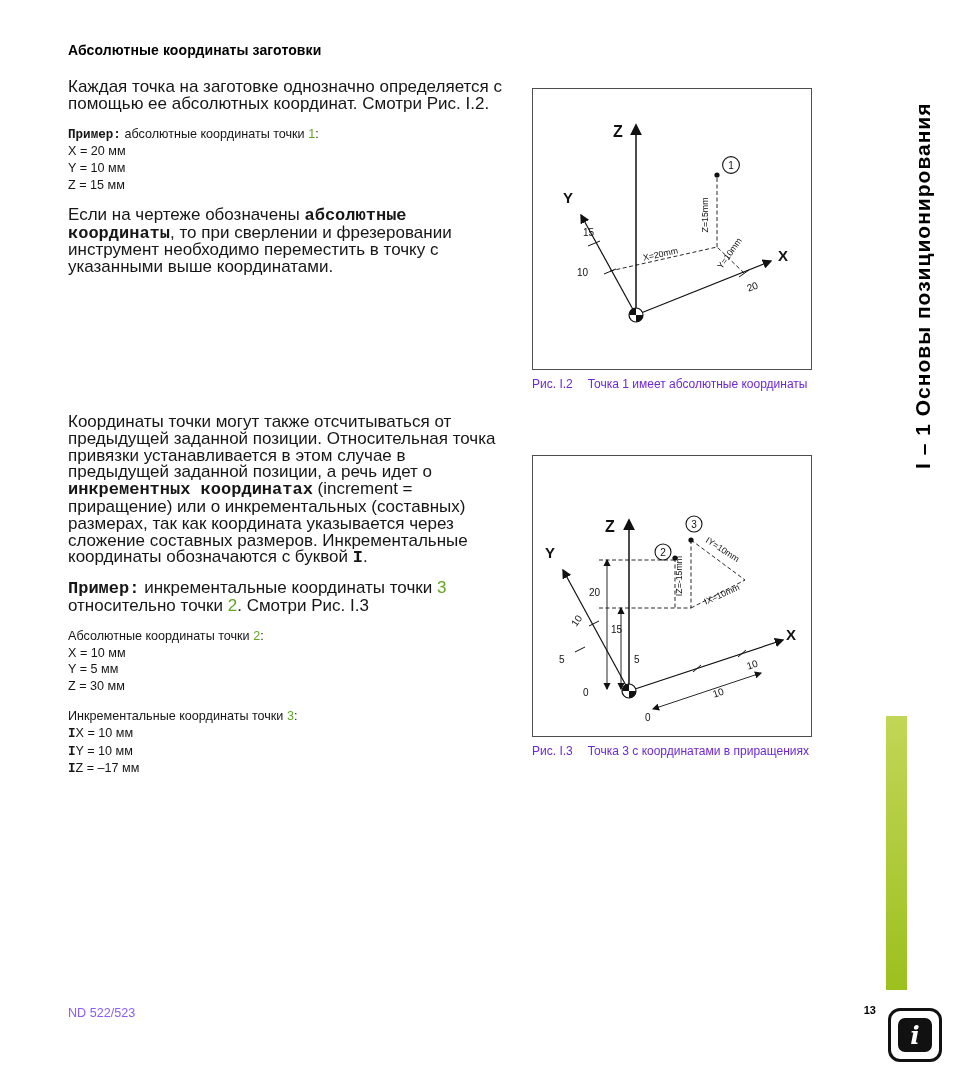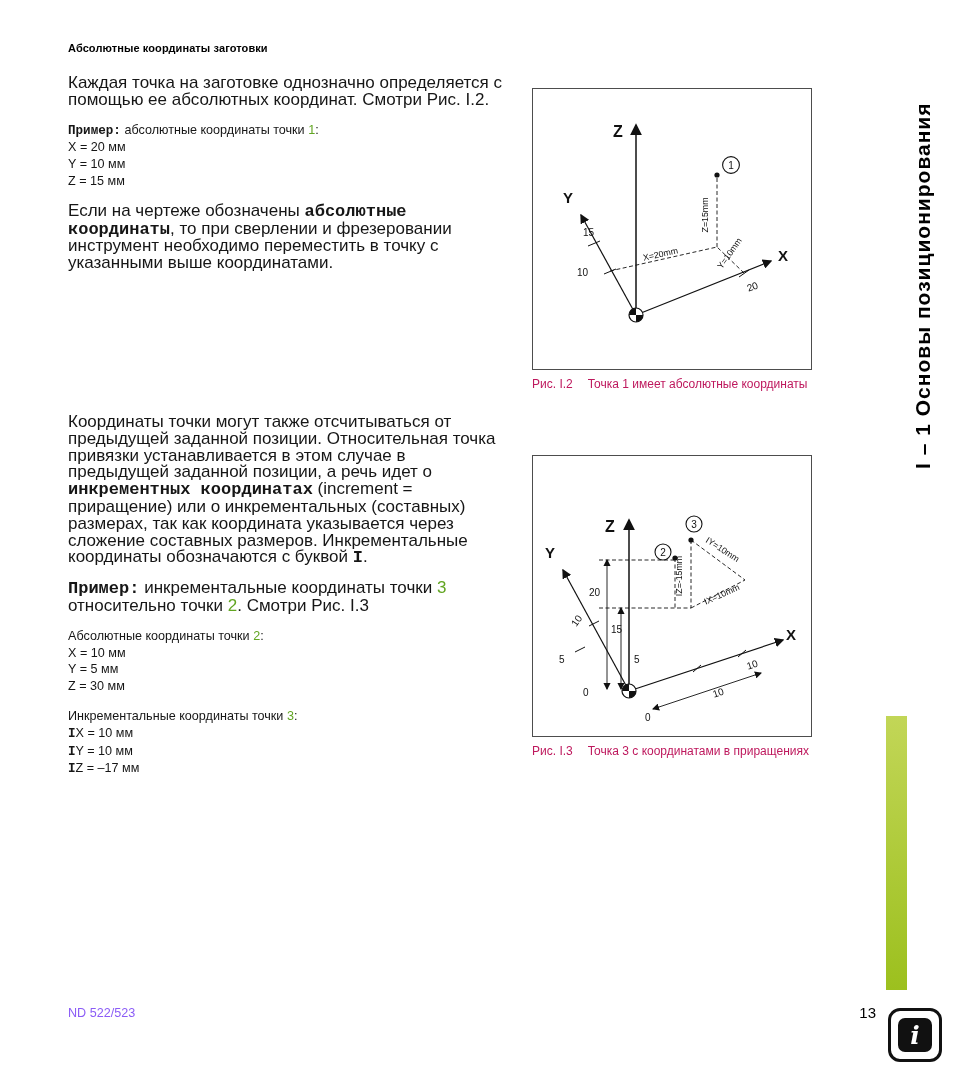--- a/index.html
+++ b/index.html
@@ -4,43 +4,43 @@
 <style>
   html,body{margin:0;padding:0;}
   body{
     width:954px;height:1091px;position:relative;overflow:hidden;
     background:#ffffff;color:#161616;
     font-family:"Liberation Sans",sans-serif;
   }
   .col-text{position:absolute;left:68px;width:442px;}
   #sec-abs{top:42px;}
   #sec-inc{top:414px;}
-  h2{font-size:11px;font-weight:bold;margin:0 0 21px 0;color:#000;letter-spacing:.1px;}
+  h2{font-size:14px;font-weight:bold;margin:0 0 21px 0;color:#000;letter-spacing:.1px;}
   .body-text{font-size:17px;line-height:16.8px;margin:0 0 13px 0;}
   .coord-line{font-size:12.6px;line-height:16.8px;}
   .block{margin:0 0 13px 0;}
   .pt{color:#61a521;}
   b{font-weight:bold;font-family:Liberation Mono, monospace;}
   .fig{position:absolute;left:532px;width:278px;}
   #fig2{top:88px;}
   #fig3{top:455px;}
   .fig-frame{width:278px;height:280px;border:1px solid #4d4d4d;background:#fff;}
-  .fig-caption{margin-top:7px;font-size:12px;color:#be185d;}
+  .fig-caption{margin-top:7px;font-size:12px;color:#6d28d9;}
   .fig-caption .cap-text{margin-left:15px;}
   .sidebar-title{
     position:absolute;left:712px;top:244px;width:424px;height:26px;
     transform:rotate(-90deg);transform-origin:center;
     font-size:21px;font-weight:bold;letter-spacing:1px;white-space:nowrap;color:#000;
   }
   .green-bar{
     position:absolute;left:886px;top:716px;width:21px;height:274px;
     background:linear-gradient(180deg,#c2d657 0%,#9cc01e 100%);
   }
   .footer-model{position:absolute;left:68px;top:1006px;font-size:12.6px;color:#8b5cf6;}
-  .page-number{position:absolute;left:836px;top:1004px;width:40px;text-align:right;font-size:15px;font-weight:normal;color:#000;}
+  .page-number{position:absolute;left:836px;top:1004px;width:40px;text-align:right;font-size:11px;font-weight:bold;color:#000;}
   .info-icon{
     position:absolute;left:888px;top:1008px;width:54px;height:54px;box-sizing:border-box;
     border:3px solid #111;border-radius:12px;background:#fff;
     display:flex;align-items:center;justify-content:center;
   }
   .info-icon .inner{
     width:34px;height:34px;background:#111;border-radius:7px;color:#fff;
     display:flex;align-items:center;justify-content:center;
     font-family:"DejaVu Serif",serif;font-style:italic;font-weight:bold;font-size:25px;
   }

